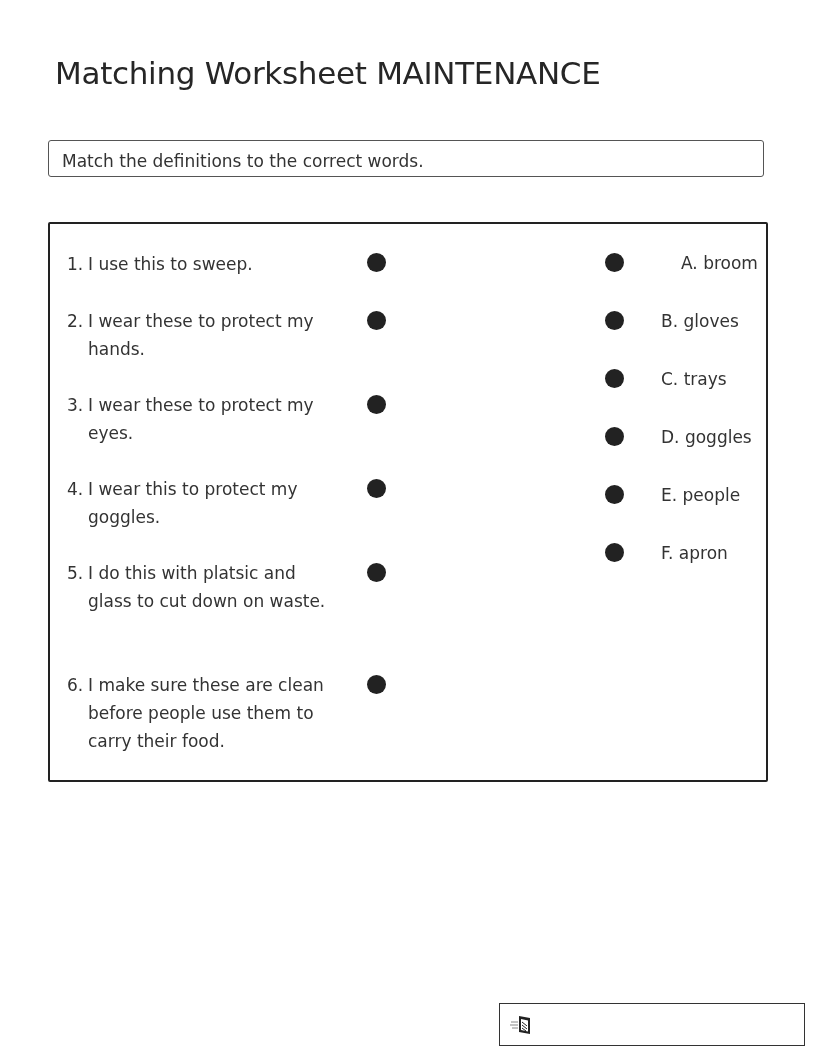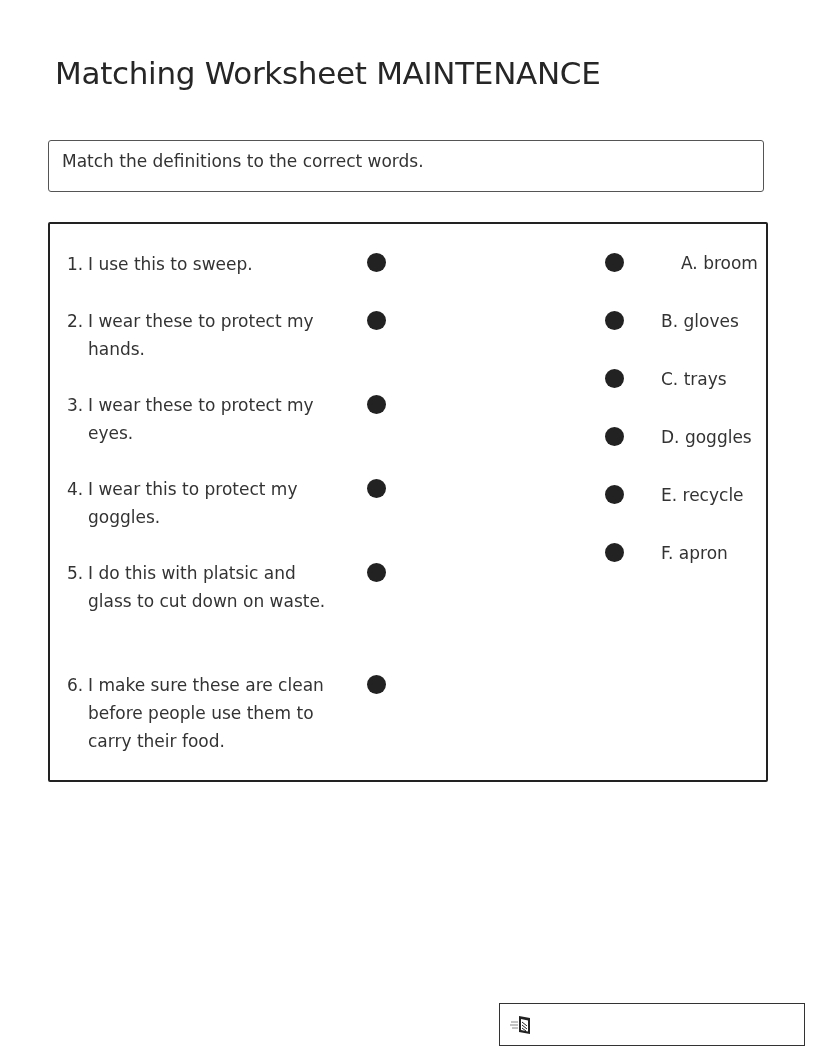--- a/index.html
+++ b/index.html
@@ -1,18 +1,18 @@
 <!DOCTYPE html>
 <html><head>
 <meta charset="utf-8">
 <style>
   html, body { margin:0; padding:0; background:#fff; }
   body { width:816px; height:1056px; position:relative; font-family:"DejaVu Sans", sans-serif; color:#2b2b2b; }
   .title { position:absolute; left:48px; top:48px; font-size:31px; font-weight:normal; letter-spacing:-0.3px; margin:7px; color:#262626; }
-  .instructions { position:absolute; left:48px; top:140px; width:716px; height:52px; border:1.5px solid #555; border-radius:3px; box-sizing:border-box; }
+  .instructions { position:absolute; left:48px; top:140px; width:716px; height:37px; border:1.5px solid #555; border-radius:3px; box-sizing:border-box; }
   .instructions span { position:absolute; left:13px; top:10px; font-size:17px; color:#333; }
   .match-box { position:absolute; left:48px; top:222px; width:720px; height:560px; border:2px solid #222; border-radius:2px; box-sizing:border-box; }
   .q { position:absolute; left:17px; width:275px; font-size:17px; line-height:28px; color:#333; }
   .q .num { position:absolute; left:0; top:0; }
   .q .txt { display:block; padding-left:21px; }
   .dot { position:absolute; width:19px; height:19px; border-radius:50%; background:#222; }
   .ans { position:absolute; font-size:17px; color:#333; line-height:28px; }
   .footer { position:absolute; left:499px; top:1003px; width:306px; height:43px; border:1.5px solid #333; box-sizing:border-box; }
   .footer .logo { position:absolute; left:10px; top:10px; width:24px; height:22px; }
   .footer .ftxt { position:absolute; left:41px; top:12px; font-size:14px; color:#222; }
@@ -64,21 +64,21 @@
   <div class="dot" style="left:555px; top:87px;"></div>
   <div class="dot" style="left:555px; top:145px;"></div>
   <div class="dot" style="left:555px; top:203px;"></div>
   <div class="dot" style="left:555px; top:261px;"></div>
   <div class="dot" style="left:555px; top:319px;"></div>
 
   <div class="ans" style="left:631px; top:25px;">A. broom</div>
   <div class="ans" style="left:611px; top:83px;">B. gloves</div>
   <div class="ans" style="left:611px; top:141px;">C. trays</div>
   <div class="ans" style="left:611px; top:199px;">D. goggles</div>
-  <div class="ans" style="left:611px; top:257px;">E. recycle</div>
+  <div class="ans" style="left:611px; top:257px;">E. people</div>
   <div class="ans" style="left:611px; top:315px;">F. apron</div>
 </div>
 
 <div class="footer">
   <svg class="logo" viewBox="0 0 24 22">
     <line x1="1" y1="8" x2="8" y2="8" stroke="#888" stroke-width="1"></line>
     <line x1="0" y1="11" x2="8" y2="11" stroke="#888" stroke-width="1"></line>
     <line x1="2" y1="14" x2="8" y2="14" stroke="#888" stroke-width="1"></line>
     <path d="M9 2 L20 4 L20 20 L9 18 Z" fill="#222"></path>
     <path d="M11 5 L18 6.5 L18 17.5 L11 16 Z" fill="#fff"></path>

